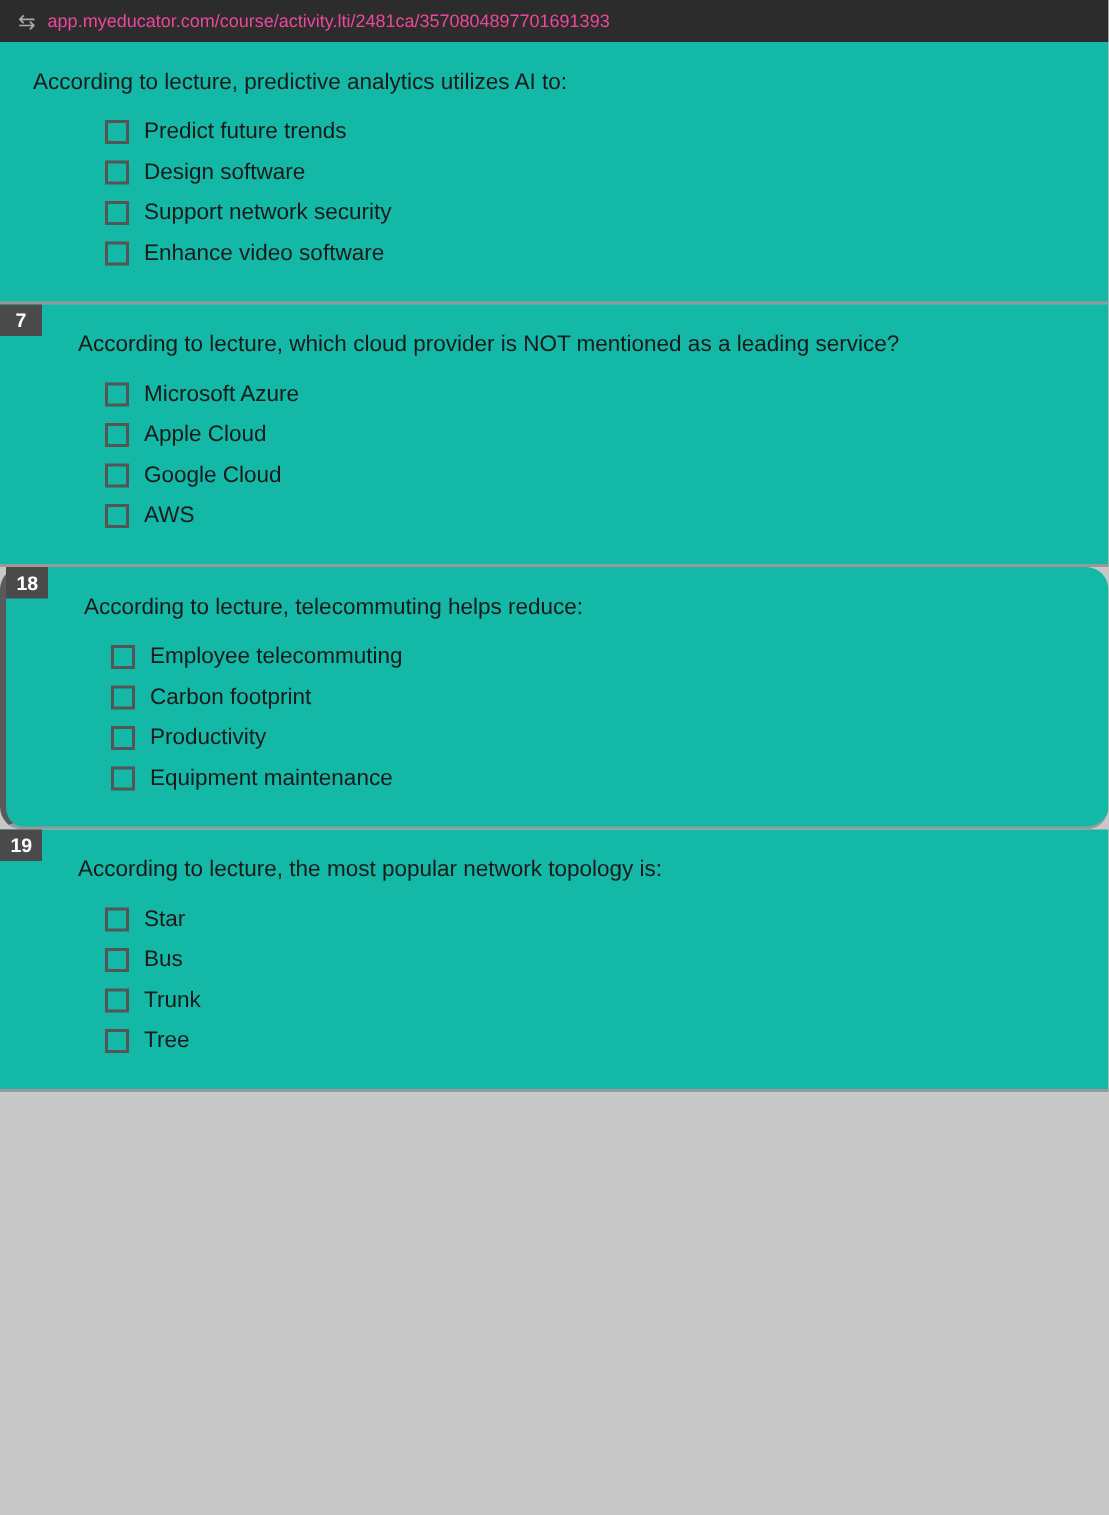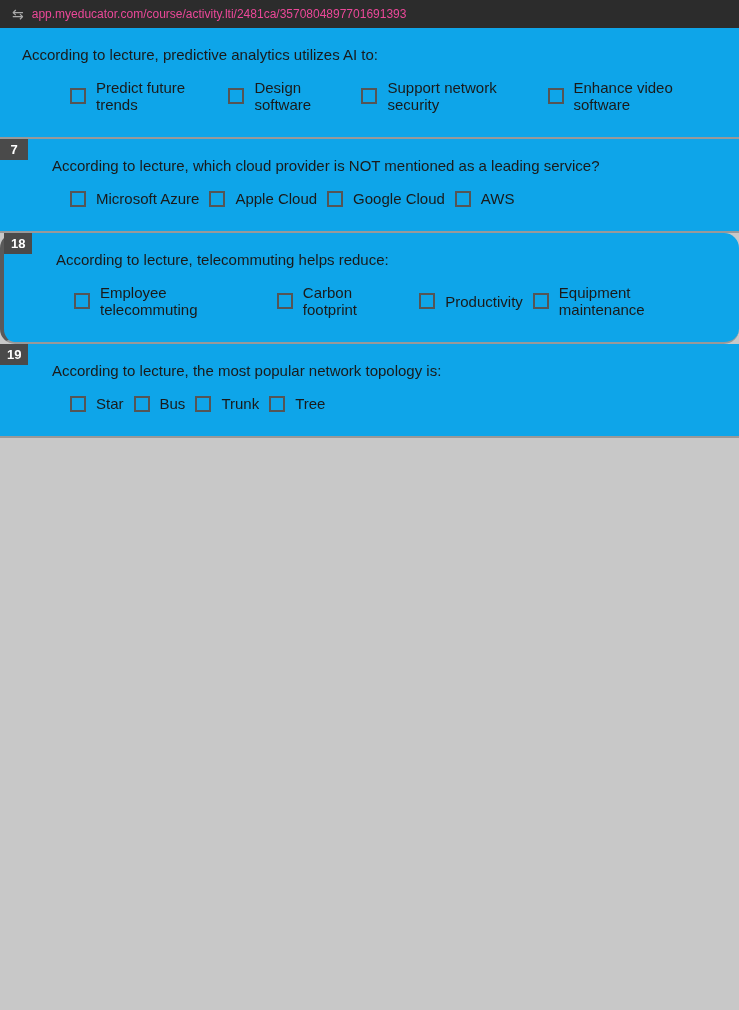--- a/index.html
+++ b/index.html
@@ -26,21 +26,21 @@
       gap: 8px;
       font-size: 13px;
     }
 
     .address-bar .url {
       font-size: 12px;
       color: #ec4899;
     }
 
     .question-block {
-      background-color: #0ea5e9;
+      background-color: #14b8a6;
       border-bottom: 2px solid #999;
       padding: 18px 20px 24px 20px;
       position: relative;
     }
 
     .question-number-badge {
       position: absolute;
       left: 0;
       top: 0;
       background-color: #4a4a4a;
@@ -59,21 +59,21 @@
       padding-left: 2px;
     }
 
     .question-text.with-number {
       padding-left: 32px;
     }
 
     .options-list {
       list-style: none;
       display: flex;
-      flex-direction: row;
+      flex-direction: column;
       gap: 10px;
       padding-left: 50px;
     }
 
     .option-item {
       display: flex;
       align-items: center;
       gap: 10px;
       cursor: pointer;
     }

